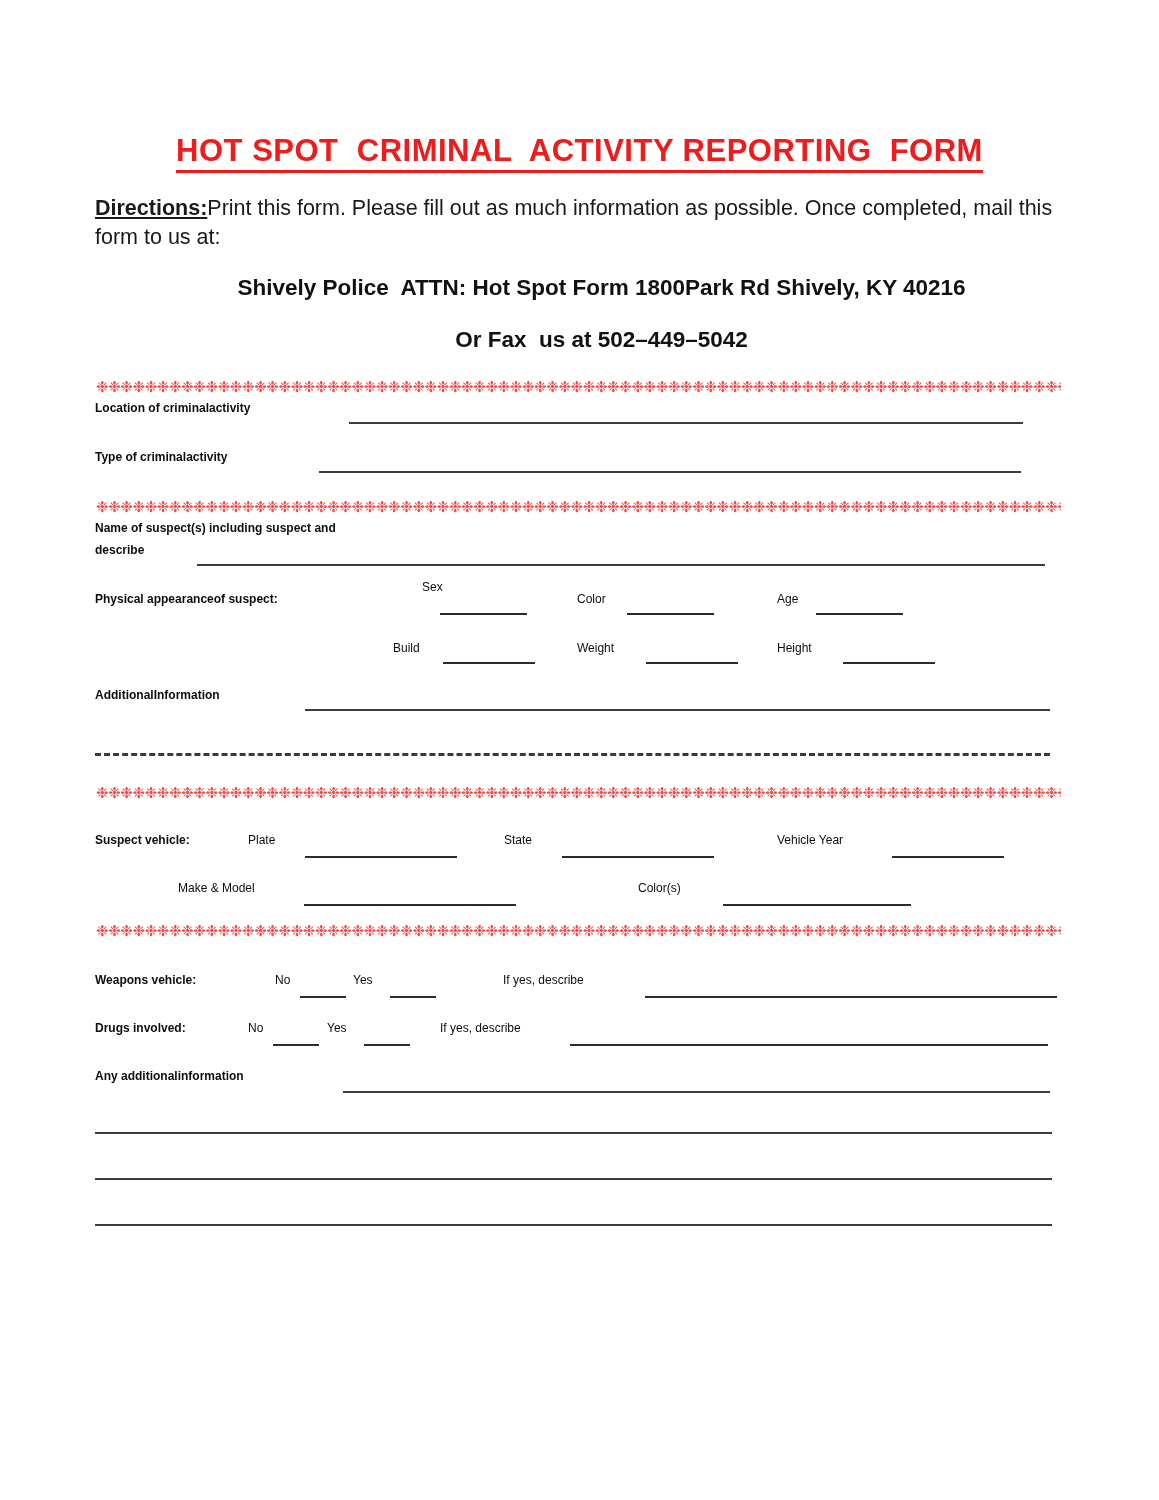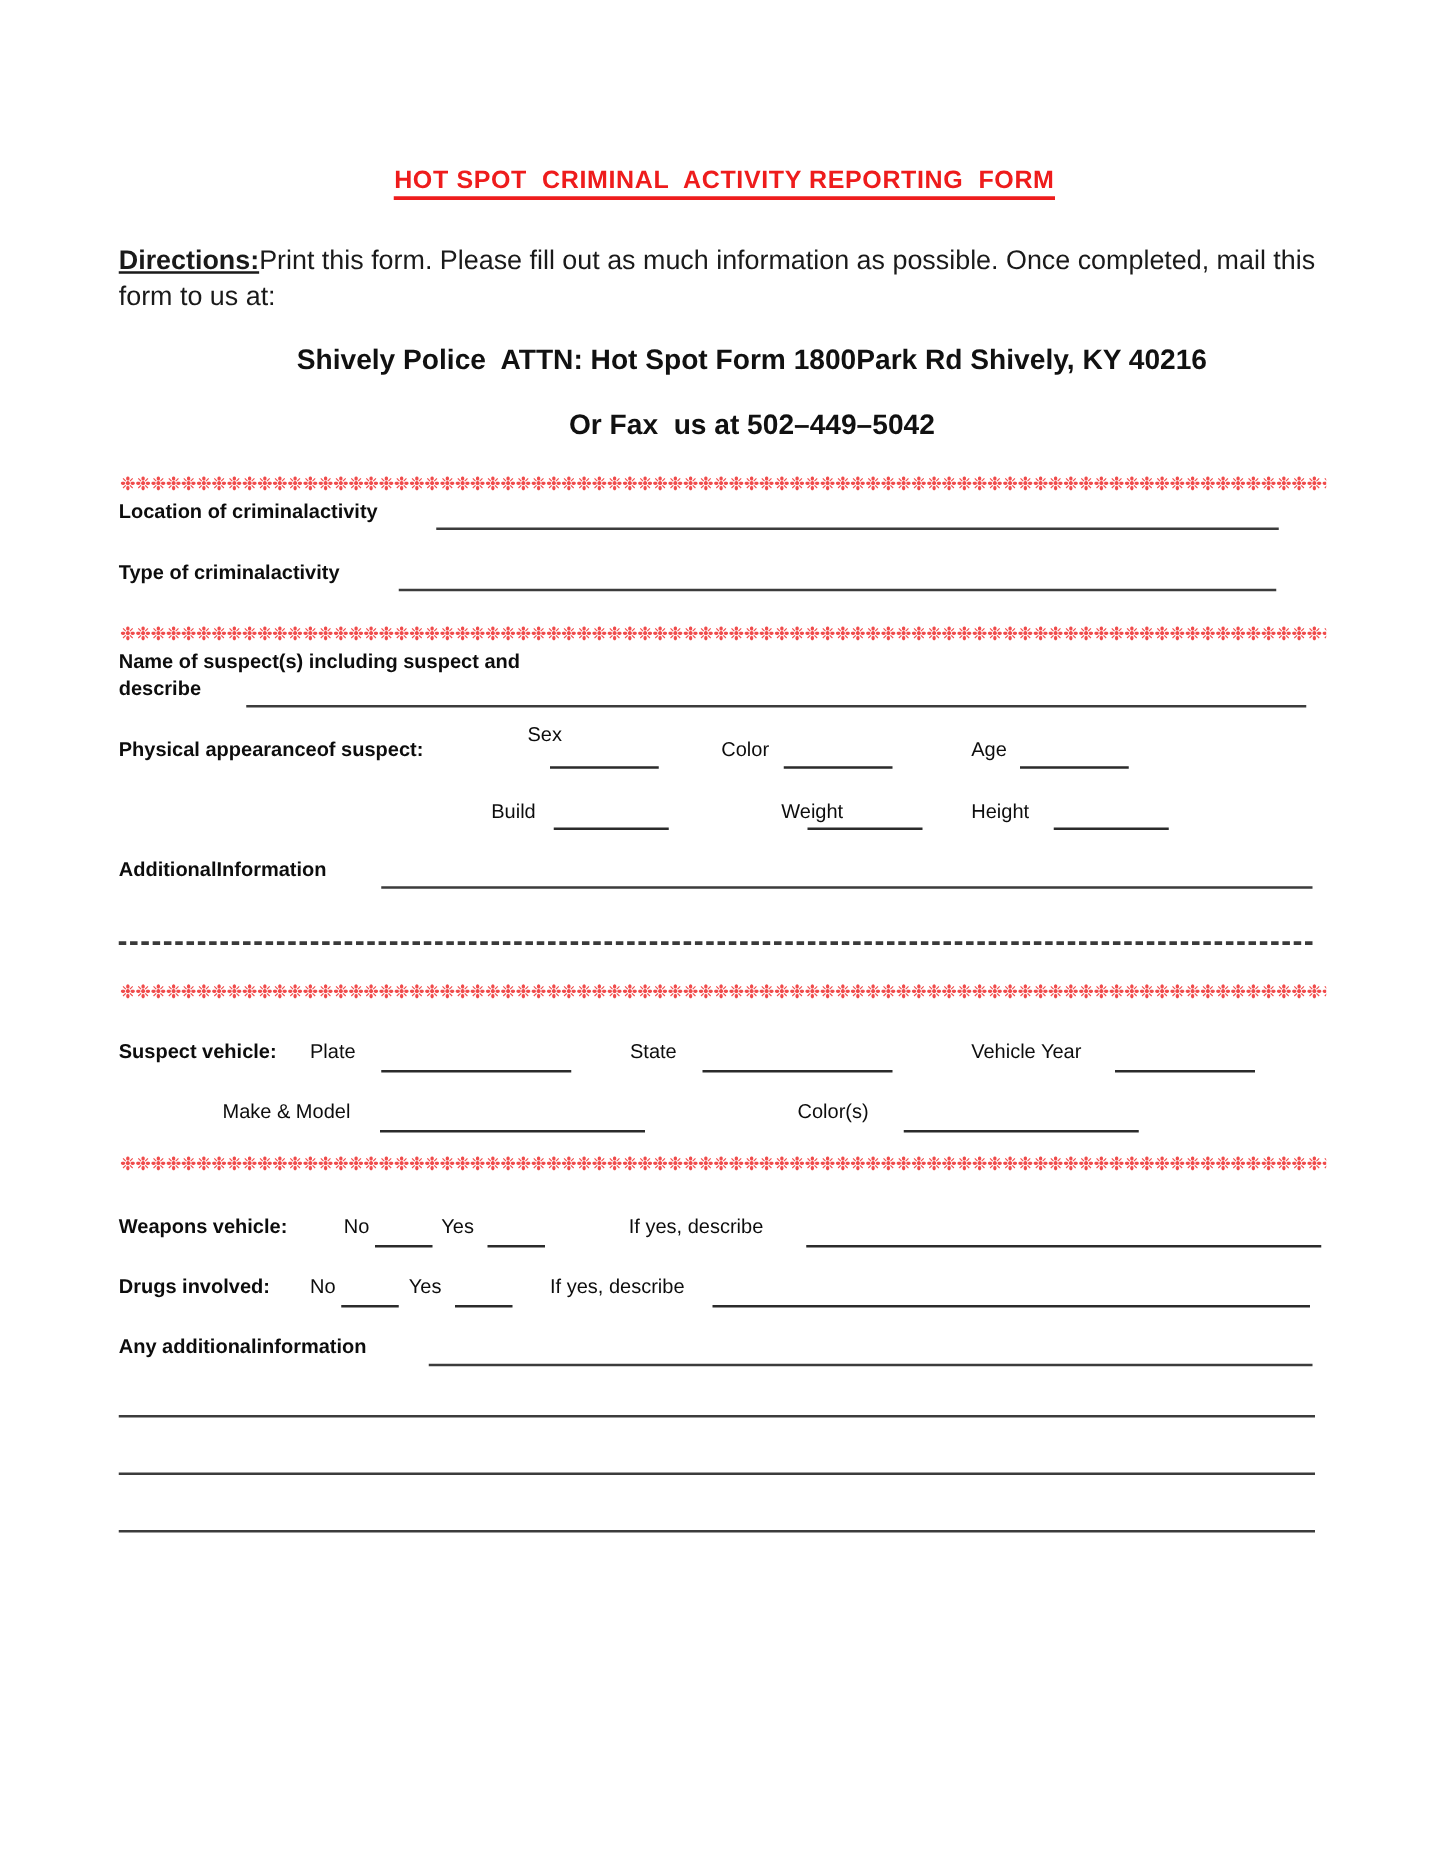--- a/index.html
+++ b/index.html
@@ -19,21 +19,21 @@
     overflow: hidden;
   }
 
   
   .title {
     position: absolute;
     left: 0;
     top: 133px;
     width: 1159px;
     text-align: center;
-    font-size: 20px;
+    font-size: 31px;
     font-weight: bold;
     letter-spacing: 0.5px;
     color: #ee1c1c;
     white-space: pre;
   }
   .title .tl-underline {
     border-bottom: 3px solid #ee1c1c;
     padding-bottom: 2px;
   }
 
@@ -78,21 +78,21 @@
     line-height: 13px;
     letter-spacing: -0.4px;
     color: #f04b4b;
     white-space: nowrap;
     font-family: "DejaVu Sans", sans-serif;
   }
 
   
   .row {
     position: absolute;
-    font-size: 16px;
+    font-size: 12px;
     color: #0d0d0d;
     white-space: pre;
   }
   .b { font-weight: bold; }
 
   
   .rule {
     position: absolute;
     border-bottom: 2.2px solid #3c3c3c;
     height: 0;
@@ -140,21 +140,21 @@
 
   <div class="row" style="left:577px; top:592px;">Color</div>
   <div class="rule-thin" style="left:627px; top:613px; width:87px;"></div>
 
   <div class="row" style="left:777px; top:592px;">Age</div>
   <div class="rule-thin" style="left:816px; top:613px; width:87px;"></div>
 
   <div class="row" style="left:393px; top:641px;">Build</div>
   <div class="rule-thin" style="left:443px; top:662px; width:92px;"></div>
 
-  <div class="row" style="left:577px; top:641px;margin-left:48px;">Weight</div>
+  <div class="row" style="left:577px; top:641px;">Weight</div>
   <div class="rule-thin" style="left:646px; top:662px; width:92px;"></div>
 
   <div class="row" style="left:777px; top:641px;">Height</div>
   <div class="rule-thin" style="left:843px; top:662px; width:92px;"></div>
 
   <div class="row b" style="left:95px; top:688px;">AdditionalInformation</div>
   <div class="rule" style="left:305px; top:709px; width:745px;"></div>
 
   <div class="dashrule" style="left:95px; top:753px; width:955px;"></div>
 

